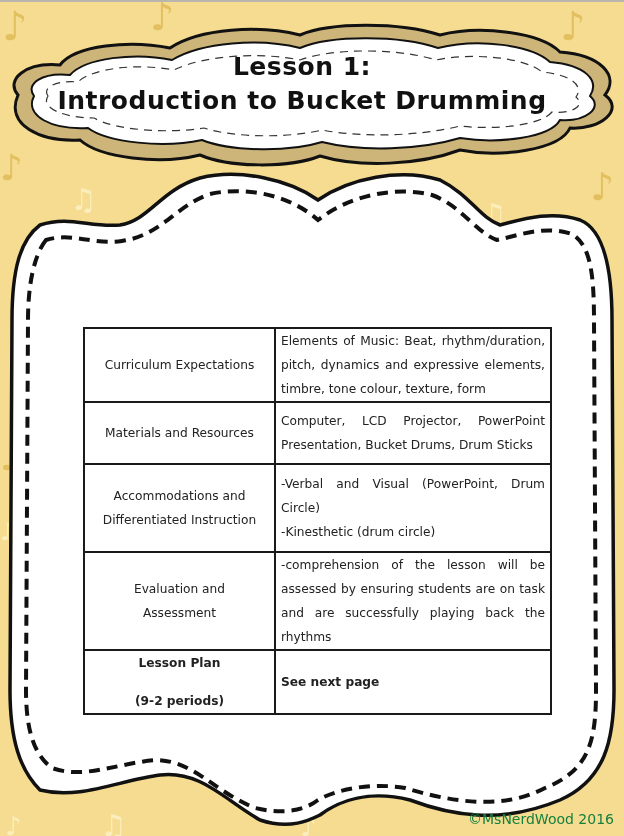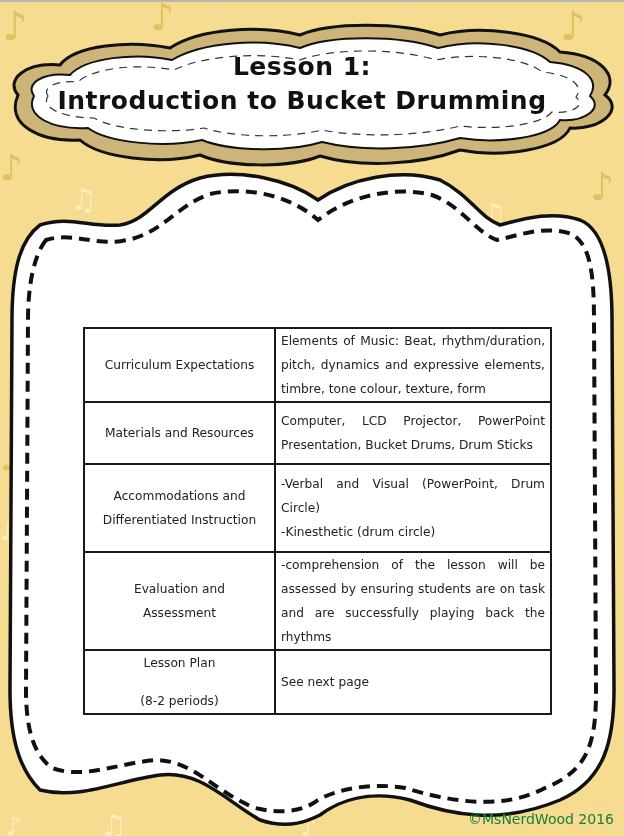--- a/index.html
+++ b/index.html
@@ -87,24 +87,24 @@
     <td class="lab">Accommodations and Differentiated Instruction</td>
     <td class="val">
       <div>-Verbal and Visual (PowerPoint, Drum Circle)</div>
       <div>-Kinesthetic (drum circle)</div>
     </td>
   </tr>
   <tr style="height:70px;">
     <td class="lab">Evaluation and Assessment</td>
     <td class="val">-comprehension of the lesson will be assessed by ensuring students are on task and are successfully playing back the rhythms</td>
   </tr>
-  <tr style="height:62px;">
+  <tr style="height:62px;font-weight:bold;">
     <td class="lab">
       <div>Lesson Plan</div>
       <div style="height:14px;"></div>
-      <div>(8-2 periods)</div>
+      <div>(9-2 periods)</div>
     </td>
     <td class="val">See next page</td>
   </tr>
 </tbody>
   </table>
 
 <div class="copyright">©MsNerdWood 2016</div>
 
 </body></html>

